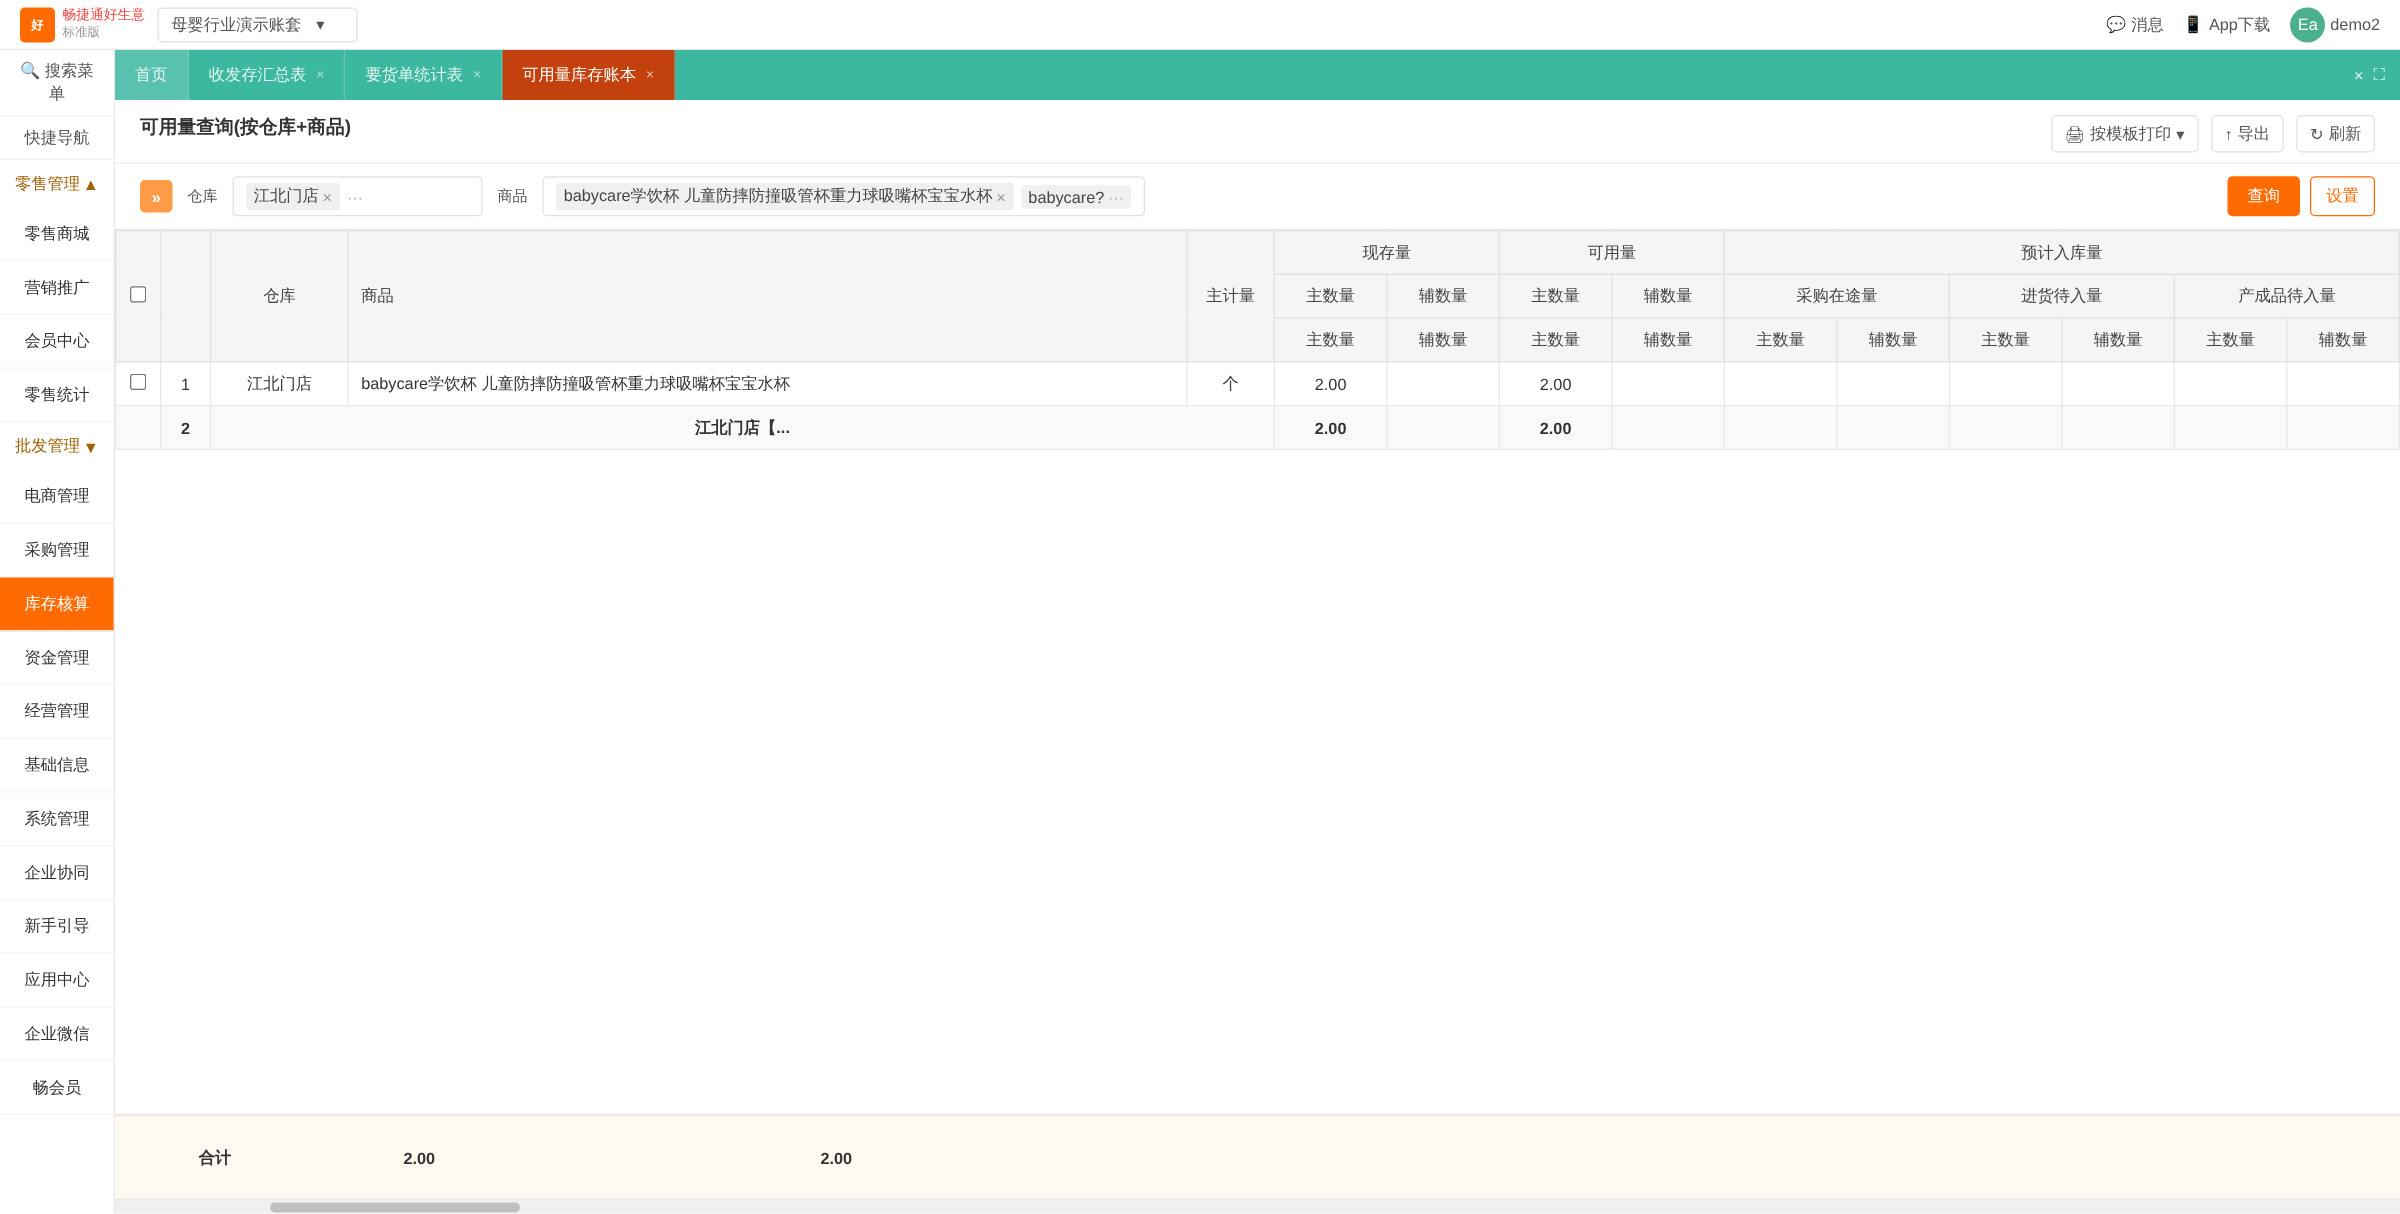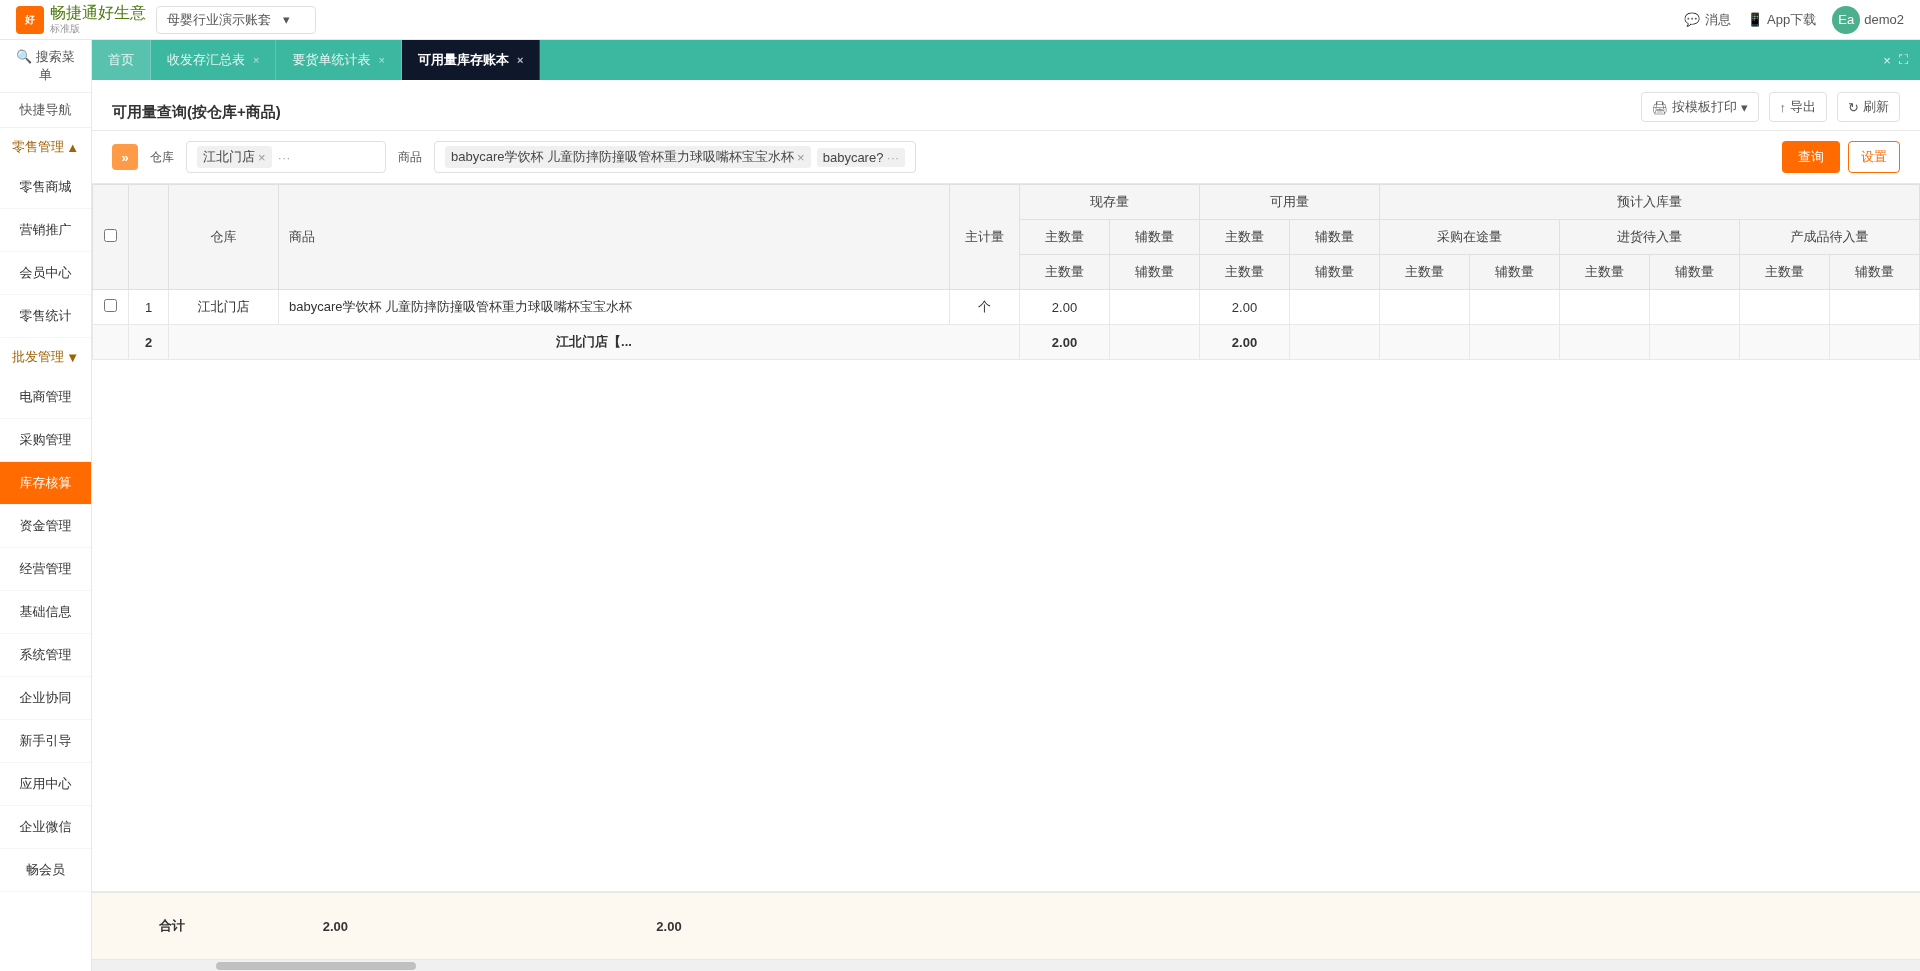--- a/index.html
+++ b/index.html
@@ -12,21 +12,21 @@
       display: flex;
       align-items: center;
       justify-content: space-between;
       padding: 0 16px;
       border-bottom: 1px solid #e8e8e8;
       flex-shrink: 0;
     }
     .top-bar-left { display: flex; align-items: center; gap: 10px; }
     .logo-area { display: flex; align-items: center; gap: 6px; }
     .logo-icon { width: 28px; height: 28px; background: #ff6b00; border-radius: 4px; display: flex; align-items: center; justify-content: center; color: #fff; font-size: 10px; font-weight: bold; }
-    .logo-text { font-size: 16px; color: #4d7c0f; line-height: 1.2; }
+    .logo-text { font-size: 11px; color: #ef4444; line-height: 1.2; }
     .logo-sub { font-size: 10px; color: #999; }
     .industry-select { display: flex; align-items: center; gap: 12px; padding: 4px 10px; border: 1px solid #e0e0e0; border-radius: 4px; cursor: pointer; color: #555; font-size: 12px; min-width: 160px; }
     .top-bar-right { display: flex; align-items: center; gap: 16px; }
     .top-bar-right-item { display: flex; align-items: center; gap: 4px; color: #555; font-size: 12px; cursor: pointer; }
     .avatar-circle { width: 28px; height: 28px; border-radius: 50%; background: #4caf8e; display: flex; align-items: center; justify-content: center; color: #fff; font-size: 11px; }
 
     
     .main-layout { display: flex; flex: 1; overflow: hidden; }
 
     
@@ -71,35 +71,35 @@
       display: flex;
       align-items: center;
       padding: 0 16px;
       gap: 6px;
       color: rgba(255,255,255,0.85);
       font-size: 13px;
       cursor: pointer;
       border-right: 1px solid rgba(255,255,255,0.2);
     }
     .tab-item.active {
-      background: #0f172a;
+      background: #c2410c;
       color: #fff;
-      font-weight: 700;
+      font-weight: 400;
     }
     .tab-item.home { background: rgba(255,255,255,0.15); text-align: center; }
     .tab-close { font-size: 11px; opacity: 0.7; margin-left: 2px; }
     .tab-bar-end { margin-left: auto; display: flex; align-items: center; padding: 0 12px; gap: 8px; color: rgba(255,255,255,0.85); }
 
     
     .page-header {
       padding: 12px 20px 8px;
       background: #fff;
       border-bottom: 1px solid #e8e8e8;
       display: flex;
-      align-items: flex-end;
+      align-items: flex-start;
       justify-content: space-between;
       flex-shrink: 0;
     }
     .page-title { font-size: 15px; font-weight: 600; color: #333; }
     .header-actions { display: flex; align-items: center; gap: 10px; }
     .header-btn { display: flex; align-items: center; gap: 4px; padding: 5px 10px; border: 1px solid #e0e0e0; border-radius: 4px; cursor: pointer; font-size: 12px; color: #555; background: #fff; }
 
     
     .filter-area {
       background: #fff;

